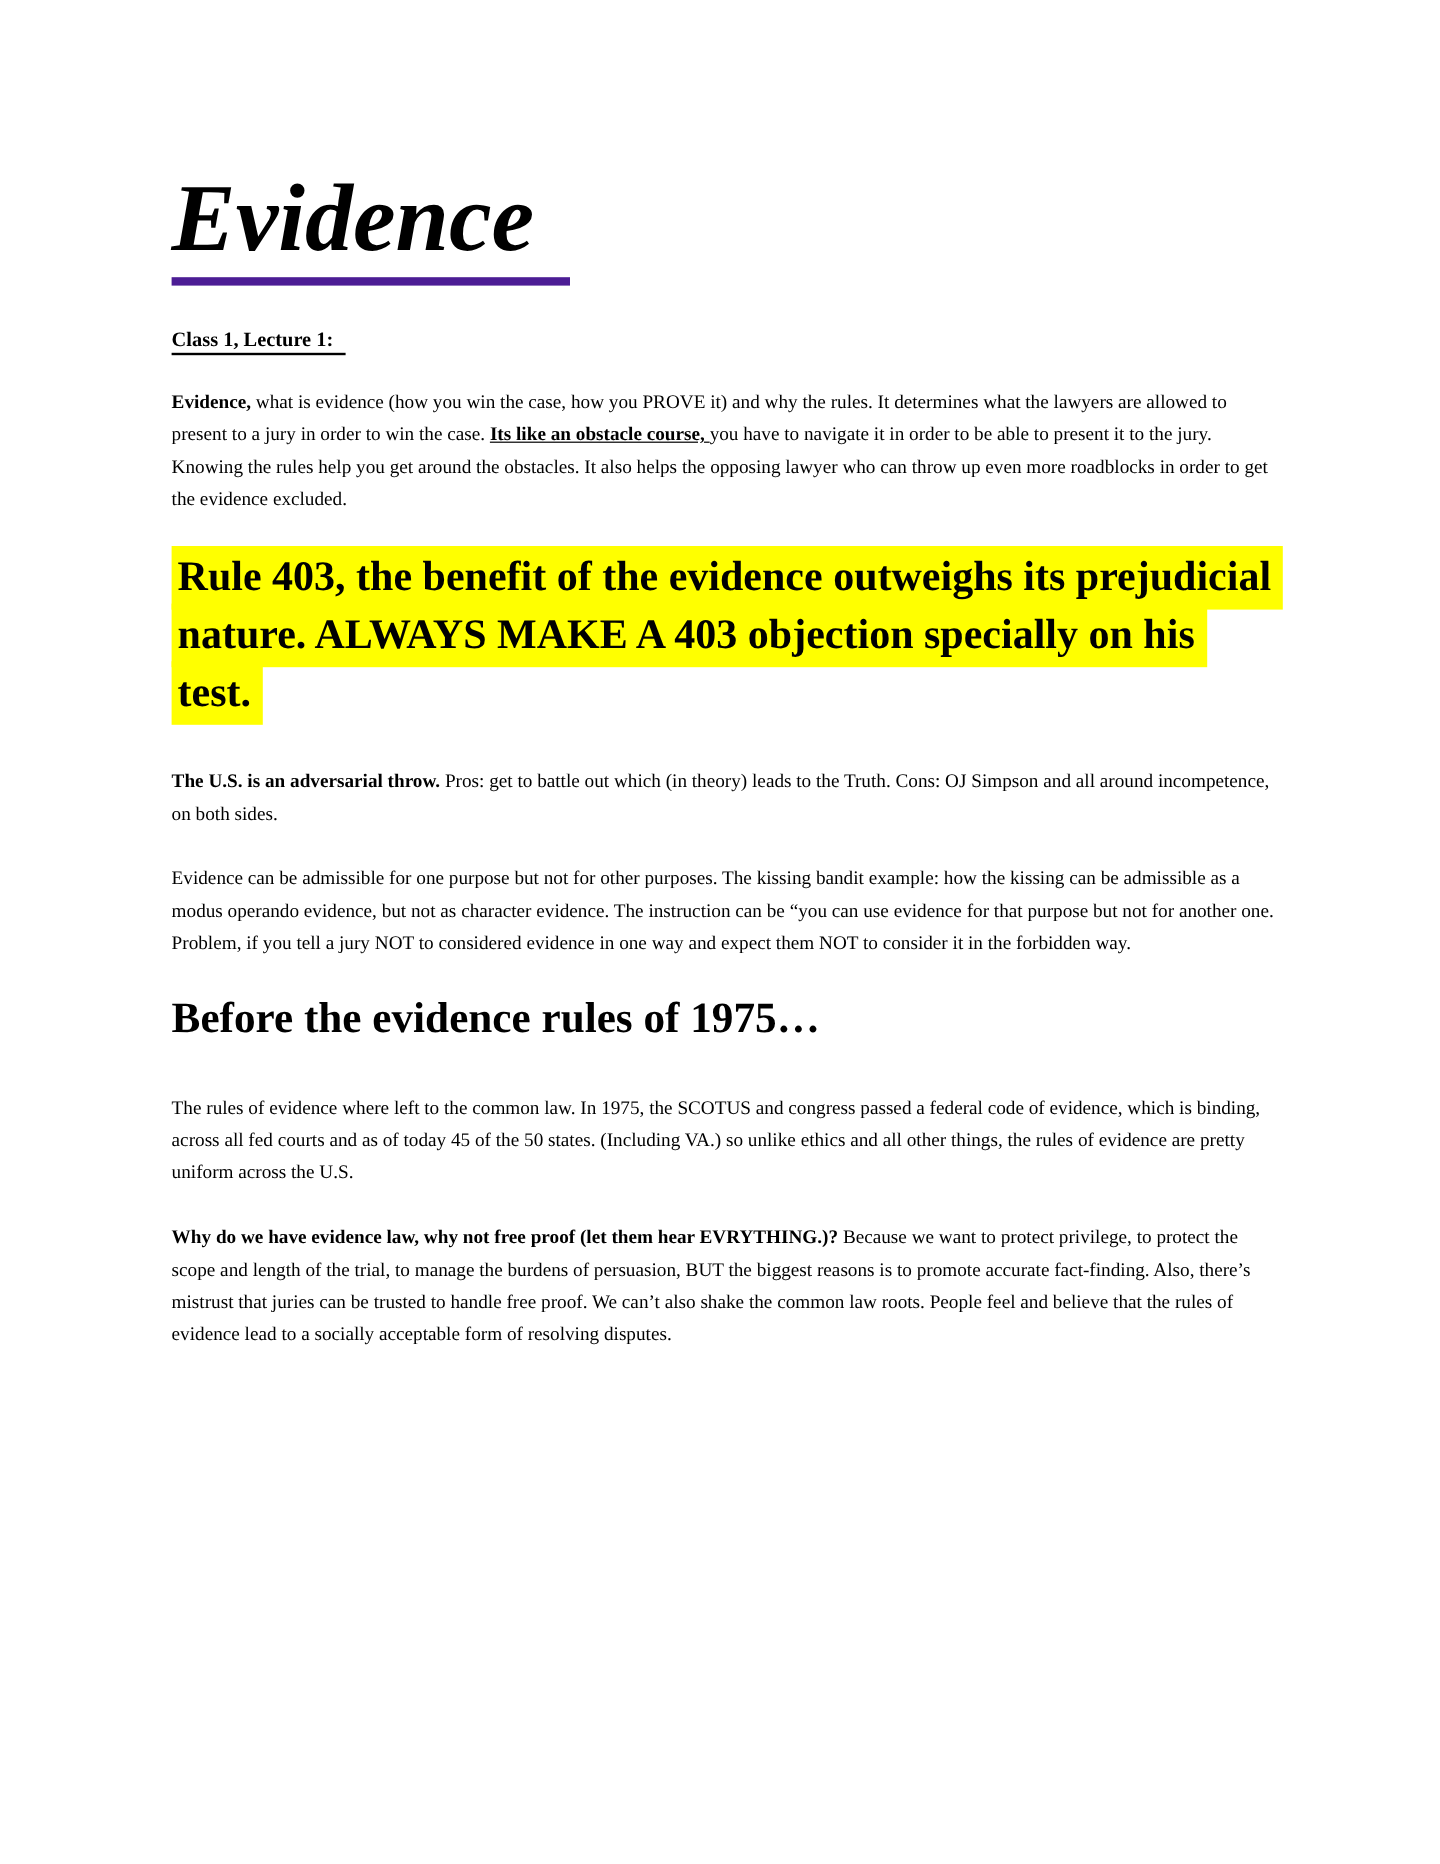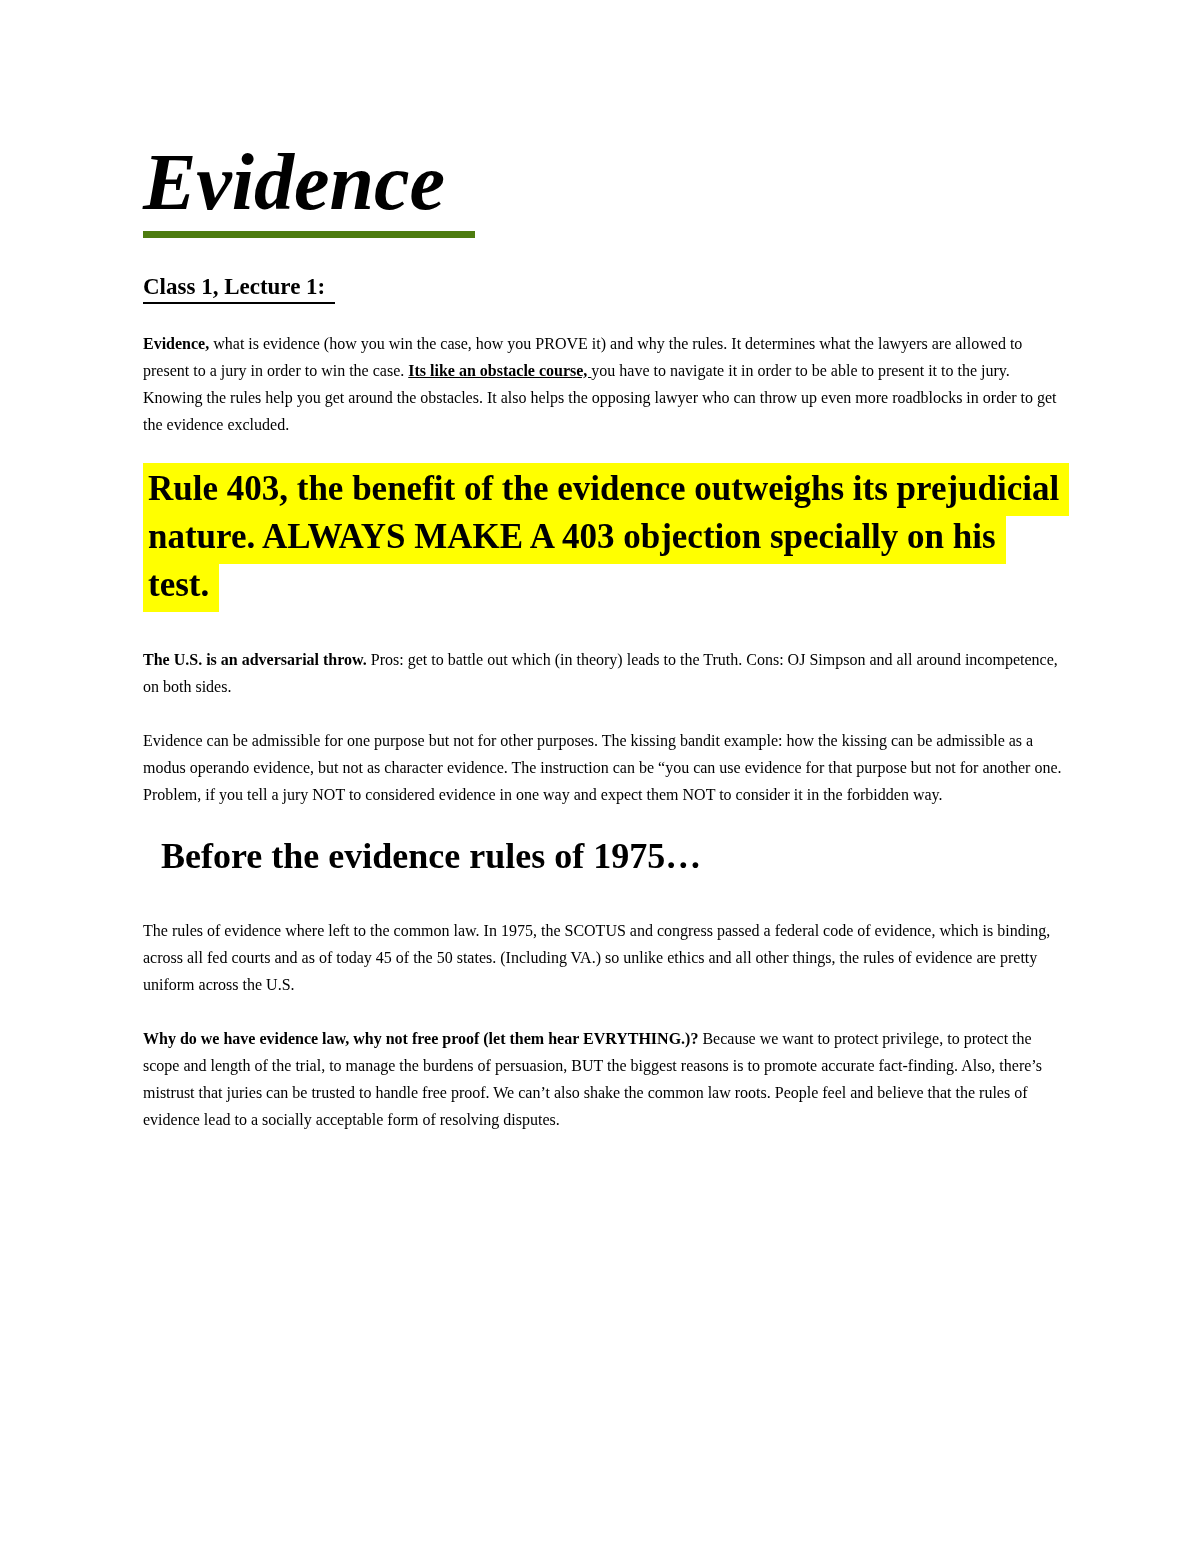--- a/index.html
+++ b/index.html
@@ -22,26 +22,26 @@
   }
   .doc-title {
     font-size: 80px;
     line-height: 1;
     font-weight: bold;
     font-style: italic;
     margin: 0 0 35px 0;
   }
   .doc-title .underlined {
     display: inline-block;
-    border-bottom: 7px solid #4d7c0f;
+    border-bottom: 7px solid #4c1d95;
     padding: 0 30px 9px 0;
     text-align: center;
   }
   .doc-subtitle {
-    font-size: 23px;
+    font-size: 17px;
     line-height: 1.2;
     font-weight: bold;
     font-style: normal;
     margin: 0 0 26px 0;
   }
   .doc-subtitle .underlined {
     display: inline-block;
     border-bottom: 2px solid #000000;
     padding: 0 10px 1px 0;
   }
@@ -63,21 +63,21 @@
   .hl {
     background: var(--hl-color, #ffff00);
     padding: 6px 10px 8px 5px;
     -webkit-box-decoration-break: clone;
     box-decoration-break: clone;
   }
   .section-heading {
     font-size: 36px;
     line-height: 1.2;
     font-weight: bold;
-    margin: 16px 0 39px 18px;
+    margin: 16px 0 39px 0;
   }
 </style>
 </head>
 <body>
 
 <div class="doc">
 
   <h1 class="doc-title">
     <span class="underlined">Evidence</span>
   </h1>

